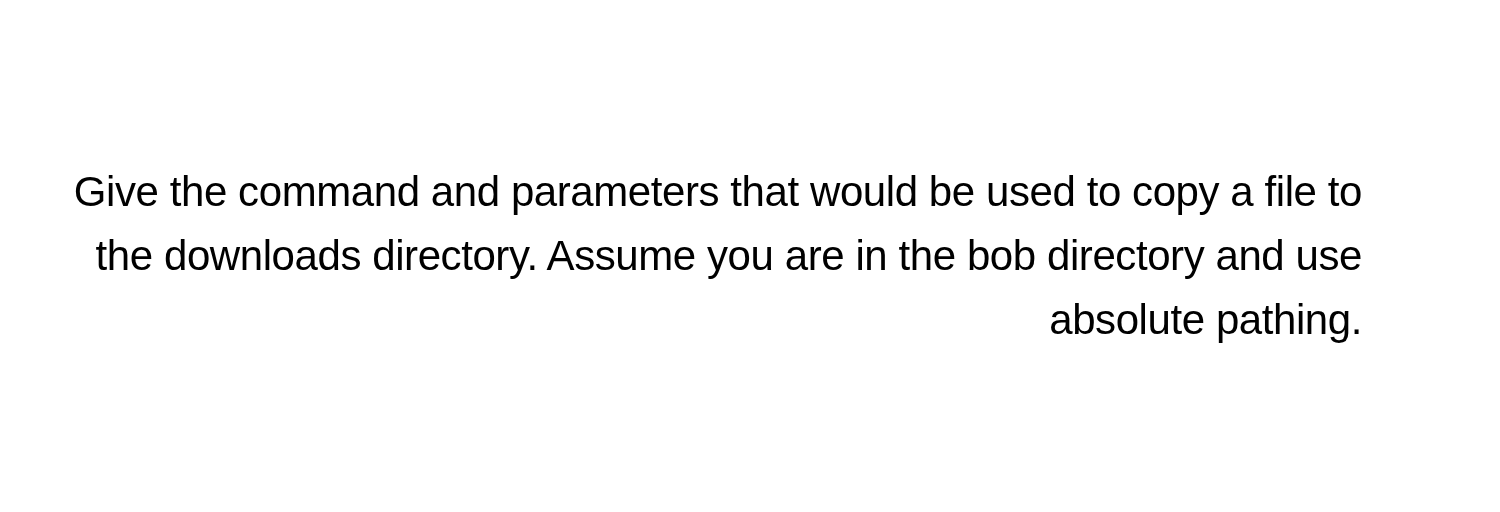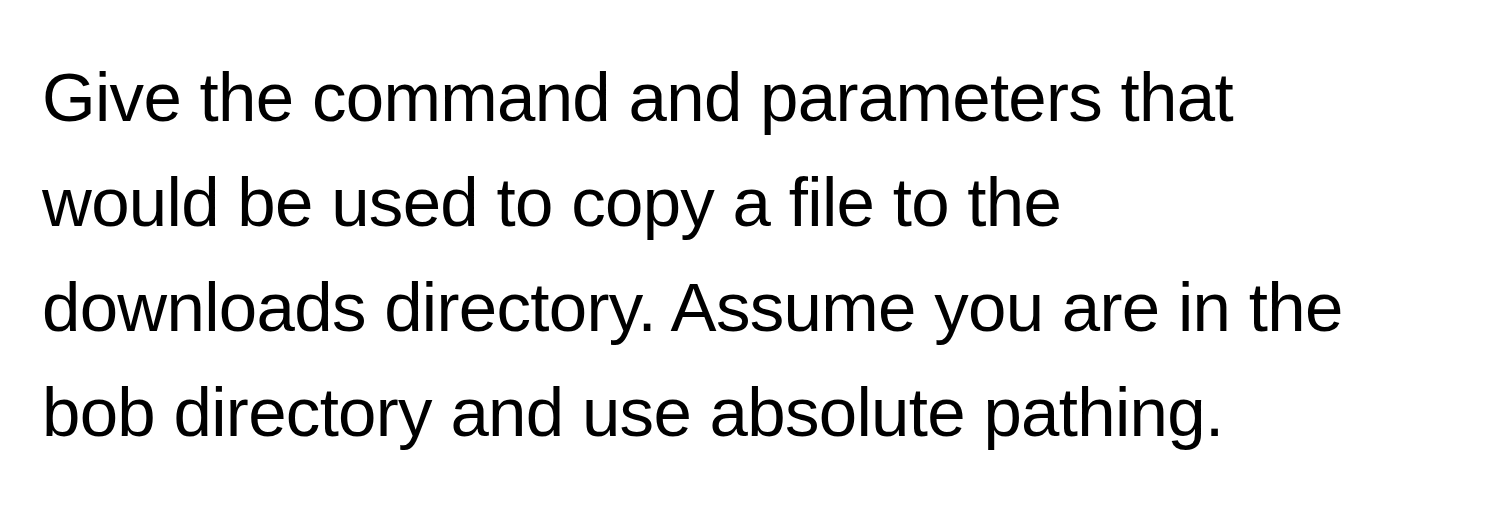--- a/index.html
+++ b/index.html
@@ -11,24 +11,25 @@
       width: 1500px;
       height: 512px;
       background: #ffffff;
       font-family: -apple-system, BlinkMacSystemFont, "Segoe UI", Helvetica, Arial, sans-serif;
       display: flex;
       align-items: center;
       padding-left: 42px;
       padding-right: 42px;
     }
     .question-text {
-      font-size: 69px;
+      font-size: 42px;
       line-height: 1.52;
       color: #000000;
       font-weight: 400;
       letter-spacing: -0.01em;
       max-width: 1320px;
+      text-align: right;
     }
   </style>
 </head>
 <body>
 
 <div class="question-text">Give the command and parameters that would be used to copy a file to the downloads directory. Assume you are in the bob directory and use absolute pathing.</div>
 
 </body></html>

